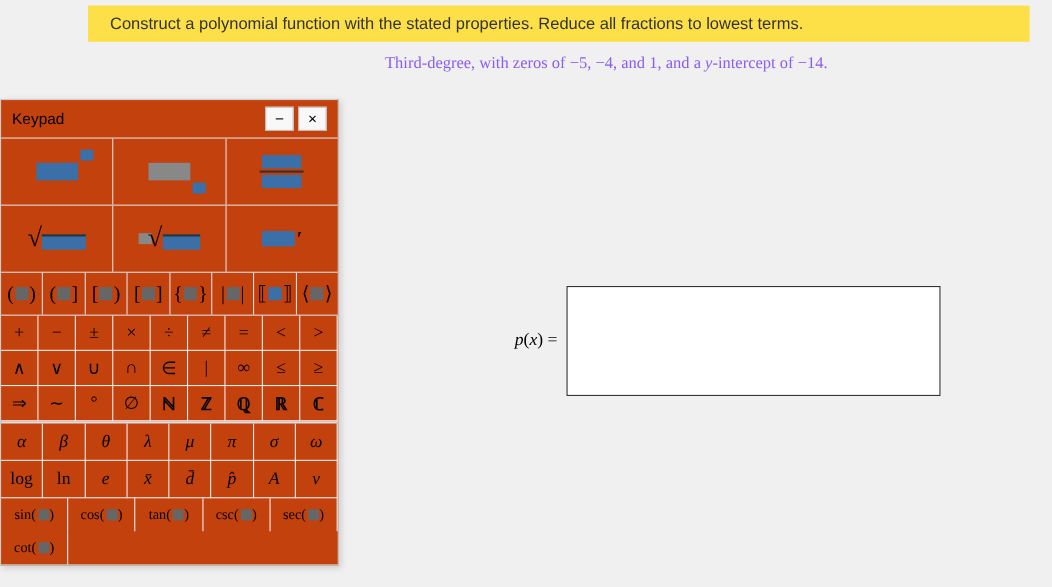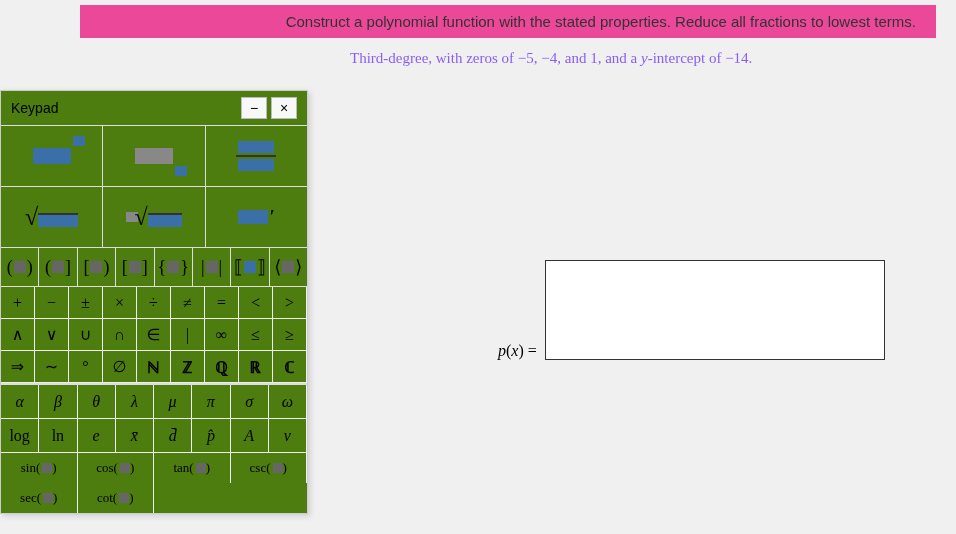--- a/index.html
+++ b/index.html
@@ -9,58 +9,57 @@
       width: 956px;
       height: 534px;
       position: relative;
       overflow: hidden;
     }
     .question-area {
       position: absolute;
       left: 80px;
       top: 5px;
       right: 20px;
-      background: #ec4899;
+      background: #fde047;
       padding: 8px 20px;
-      text-align: right;
     }
     .question-text {
       font-size: 15px;
       color: #333;
     }
     .problem-detail {
       position: absolute;
       left: 350px;
       top: 50px;
       font-size: 15px;
       color: #8b5cf6;
       font-family: 'Times New Roman', serif;
     }
     .answer-area {
       position: absolute;
-      left: 498px;
+      left: 468px;
       top: 260px;
       display: flex;
-      align-items: flex-end;
+      align-items: center;
       font-family: 'Times New Roman', serif;
       font-style: italic;
     }
     .answer-label { font-size: 16px; margin-right: 8px; font-style: normal; }
     .answer-input {
       width: 340px;
       height: 100px;
       border: 1px solid #333;
       background: #fff;
     }
     .keypad {
       position: absolute;
       left: 0;
       top: 90px;
       width: 308px;
-      background: #4d7c0f;
+      background: #c2410c;
       border: 1px solid #ccc;
       box-shadow: 2px 2px 6px rgba(0,0,0,.15);
     }
     .keypad-header {
       display: flex;
       justify-content: space-between;
       align-items: center;
       padding: 6px 10px;
       border-bottom: 1px solid #ddd;
       font-size: 14px;
@@ -143,21 +142,21 @@
       border-bottom: 1px solid #eee;
       display: flex; align-items: center; justify-content: center;
       font-size: 16px;
       font-family: 'Times New Roman', serif;
       font-style: italic;
       cursor: pointer;
     }
 
     .trig-row {
       display: grid;
-      grid-template-columns: repeat(4, 1fr);
+      grid-template-columns: repeat(5, 1fr);
     }
     .trcell {
       height: 30px;
       border-right: 1px solid #eee;
       display: flex; align-items: center; justify-content: center;
       font-size: 13px;
       font-family: serif;
       cursor: pointer;
     }
     .tbox { display:inline-block; width:10px; height:10px; background:#666; margin-left:2px; }

